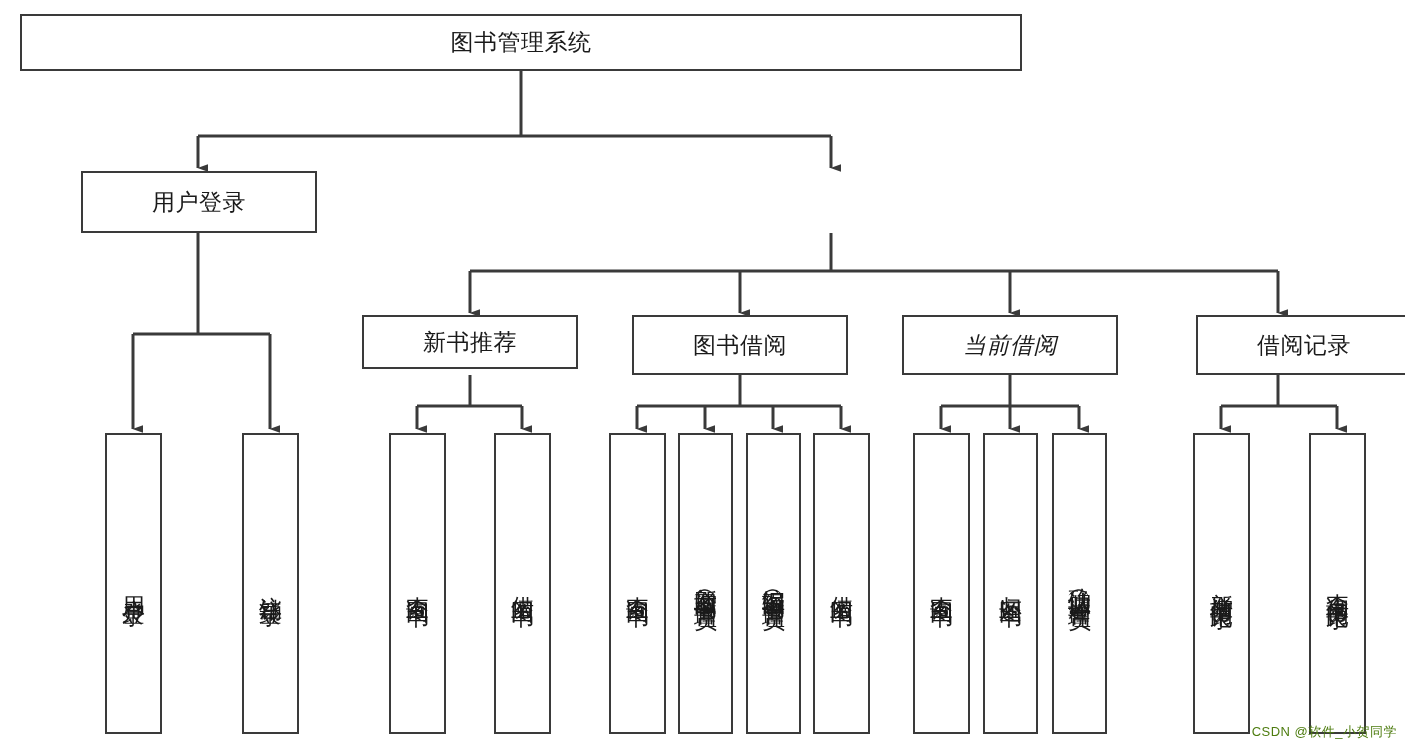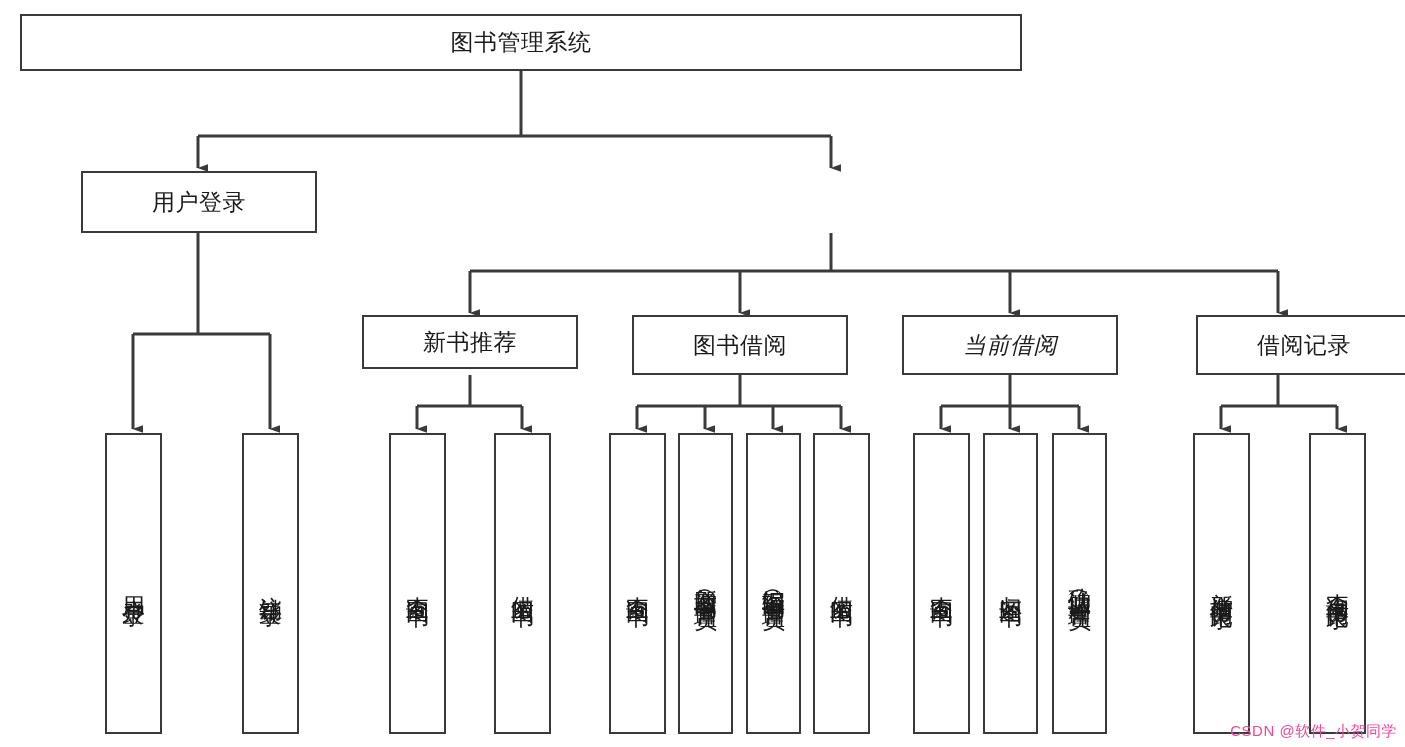--- a/index.html
+++ b/index.html
@@ -49,22 +49,22 @@
     padding: 4px 0;
     white-space: nowrap;
   }
   .node-label {
     display: block;
   }
   #watermark {
     position: absolute;
     right: 8px;
     bottom: 6px;
-    font-size: 15px;
-    color: #ec4899;
+    font-size: 13px;
+    color: #4d7c0f;
     letter-spacing: 0.5px;
     white-space: nowrap;
     user-select: none;
   }
 </style>
 </head>
 <body>
 
 <div id="diagram-root">
 

